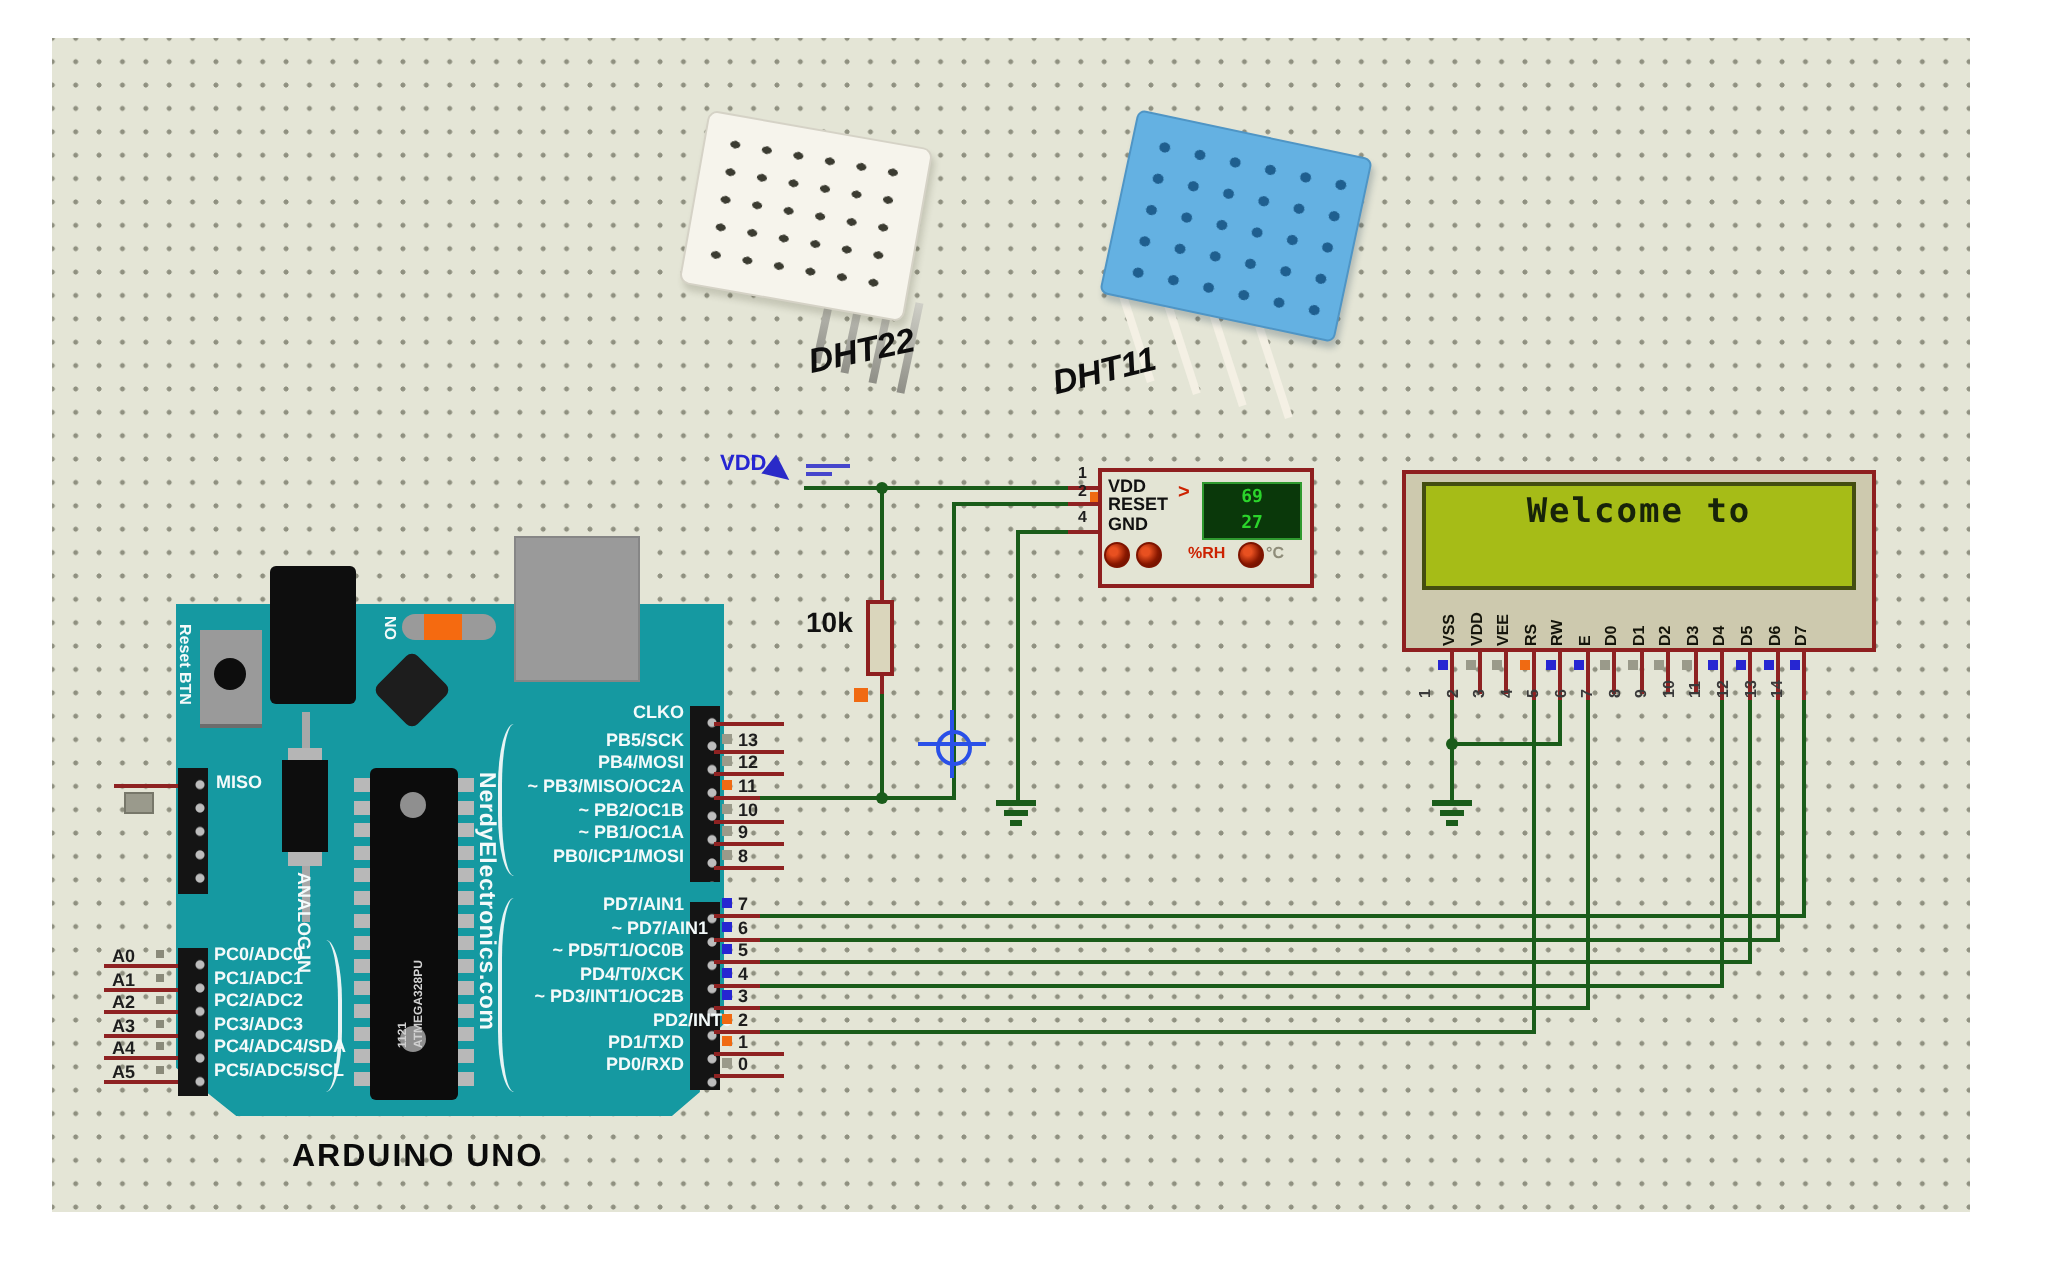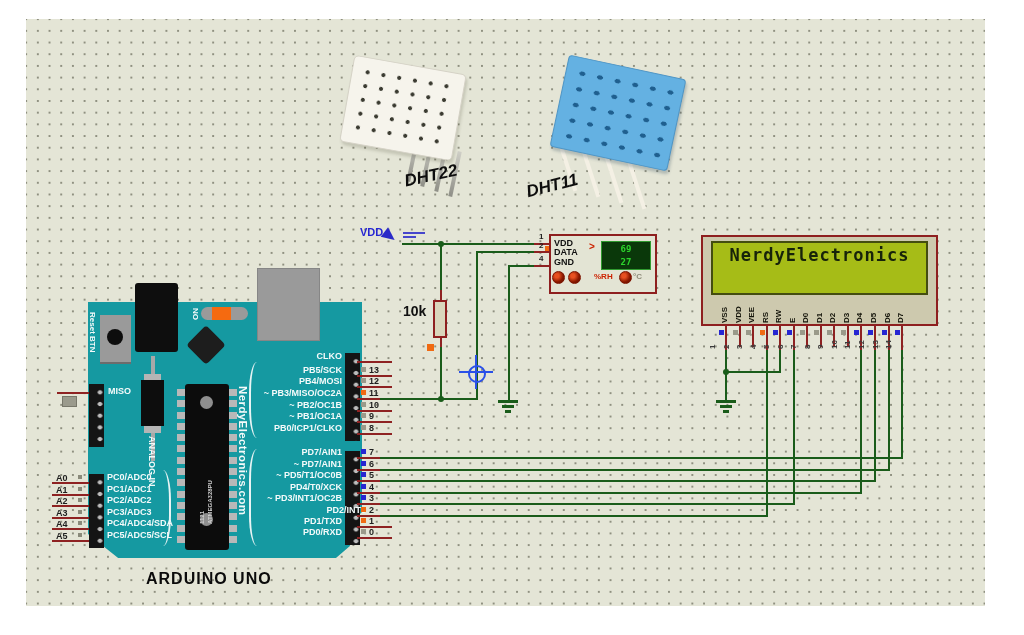--- a/index.html
+++ b/index.html
@@ -102,23 +102,23 @@
 
   <div class="lbl" style="left:108px;top:386px;">MISO</div>
   <div class="lbl vdn" style="left:147px;top:436px;height:90px;font-size:9px;">ANALOG IN</div>
   <div class="lbl lblr" style="left:186px;top:351px;width:156px;">CLKO</div>
 
   <div class="lbl lblr" style="left:186px;top:365px;width:156px;">PB5/SCK</div>
   <div class="lbl lblr" style="left:186px;top:376px;width:156px;">PB4/MOSI</div>
   <div class="lbl lblr" style="left:186px;top:388px;width:156px;">~ PB3/MISO/OC2A</div>
   <div class="lbl lblr" style="left:186px;top:400px;width:156px;">~ PB2/OC1B</div>
   <div class="lbl lblr" style="left:186px;top:411px;width:156px;">~ PB1/OC1A</div>
-  <div class="lbl lblr" style="left:186px;top:423px;width:156px;">PB0/ICP1/CLKO</div>
+  <div class="lbl lblr" style="left:186px;top:423px;width:156px;">PB0/ICP1/MOSI</div>
   <div class="lbl lblr" style="left:186px;top:447px;width:156px;">PD7/AIN1</div>
-  <div class="lbl lblr" style="left:186px;top:459px;width:156px;">~ PD7/AIN1</div>
+  <div class="lbl lblr" style="left:198px;top:459px;width:156px;">~ PD7/AIN1</div>
   <div class="lbl lblr" style="left:186px;top:470px;width:156px;">~ PD5/T1/OC0B</div>
   <div class="lbl lblr" style="left:186px;top:482px;width:156px;">PD4/T0/XCK</div>
   <div class="lbl lblr" style="left:186px;top:493px;width:156px;">~ PD3/INT1/OC2B</div>
   <div class="lbl lblr" style="left:186px;top:505px;width:180px;">PD2/INT0</div>
   <div class="lbl lblr" style="left:186px;top:516px;width:156px;">PD1/TXD</div>
   <div class="lbl lblr" style="left:186px;top:527px;width:156px;">PD0/RXD</div>
 
   <div class="ind" style="left: 361px; top: 367px; background: rgb(154, 154, 138);"></div>
   <div class="ind" style="left: 361px; top: 378px; background: rgb(154, 154, 138);"></div>
   <div class="ind" style="left: 361px; top: 390px; background: rgb(240, 106, 18);"></div>
@@ -250,37 +250,37 @@
   <div class="r" style="left:534px;top:243px;width:15px;height:2px;"></div>
   <div class="r" style="left:534px;top:251px;width:15px;height:2px;"></div>
   <div class="r" style="left:534px;top:265px;width:15px;height:2px;"></div>
   <div class="num" style="left:539px;top:232px;font-size:8px;">1</div>
   <div class="num" style="left:539px;top:241px;font-size:8px;">2</div>
   <div class="num" style="left:539px;top:254px;font-size:8px;">4</div>
   <div class="ind" style="left:545px;top:246px;background:#f06a12;"></div>
 
   <div class="abs" style="left:549px;top:234px;width:104px;height:56px;background:#e3e4d4;border:2px solid #8e1f1f;"></div>
   <div class="num" style="left:554px;top:238px;color:#111;">VDD</div>
-  <div class="num" style="left:554px;top:247px;color:#111;">DATA</div>
+  <div class="num" style="left:554px;top:247px;color:#111;">RESET</div>
   <div class="num" style="left:554px;top:257px;color:#111;">GND</div>
   <div class="abs" style="left:589px;top:241px;font:bold 10px 'Liberation Sans',sans-serif;color:#cc2200;">&gt;</div>
   <div class="abs" style="left:601px;top:241px;width:48px;height:26px;background:#0a380a;border:1px solid #2f9a2f;
        font:bold 9px 'DejaVu Sans Mono',monospace;color:#2bd42b;text-align:center;line-height:13px;padding-top:1px;">
     <div>69</div>
     <div>27</div>
   </div>
   <div class="knob" style="left:552px;top:271px;"></div>
   <div class="knob" style="left:568px;top:271px;"></div>
   <div class="abs" style="left:594px;top:272px;font:bold 8px 'Liberation Sans',sans-serif;color:#cc2200;">%RH</div>
   <div class="knob" style="left:619px;top:271px;"></div>
   <div class="abs" style="left:633px;top:272px;font:bold 8px 'Liberation Sans',sans-serif;color:#8f8d7a;">°C</div>
 
   <div class="abs" style="left:701px;top:235px;width:233px;height:87px;background:#cdc9ae;border:2px solid #8e1f1f;"></div>
   <div class="abs" style="left:711px;top:241px;width:213px;height:50px;background:#a6bc17;border:2px solid #444d10;">
-    <div class="lcdtxt">NerdyElectronics</div>
+    <div class="lcdtxt" style="padding-top:1px;">Welcome to</div>
   </div>
 
   <div class="abs vup" style="left:720px;top:296px;width:11px;height:27px;font:bold 8px 'Liberation Sans',sans-serif;color:#14140a;">VSS</div>
   <div class="abs vup" style="left:734px;top:296px;width:11px;height:27px;font:bold 8px 'Liberation Sans',sans-serif;color:#14140a;">VDD</div>
   <div class="abs vup" style="left:747px;top:296px;width:11px;height:27px;font:bold 8px 'Liberation Sans',sans-serif;color:#14140a;">VEE</div>
   <div class="abs vup" style="left:761px;top:296px;width:11px;height:27px;font:bold 8px 'Liberation Sans',sans-serif;color:#14140a;">RS</div>
   <div class="abs vup" style="left:774px;top:296px;width:11px;height:27px;font:bold 8px 'Liberation Sans',sans-serif;color:#14140a;">RW</div>
   <div class="abs vup" style="left:788px;top:296px;width:11px;height:27px;font:bold 8px 'Liberation Sans',sans-serif;color:#14140a;">E</div>
   <div class="abs vup" style="left:801px;top:296px;width:11px;height:27px;font:bold 8px 'Liberation Sans',sans-serif;color:#14140a;">D0</div>
   <div class="abs vup" style="left:815px;top:296px;width:11px;height:27px;font:bold 8px 'Liberation Sans',sans-serif;color:#14140a;">D1</div>

